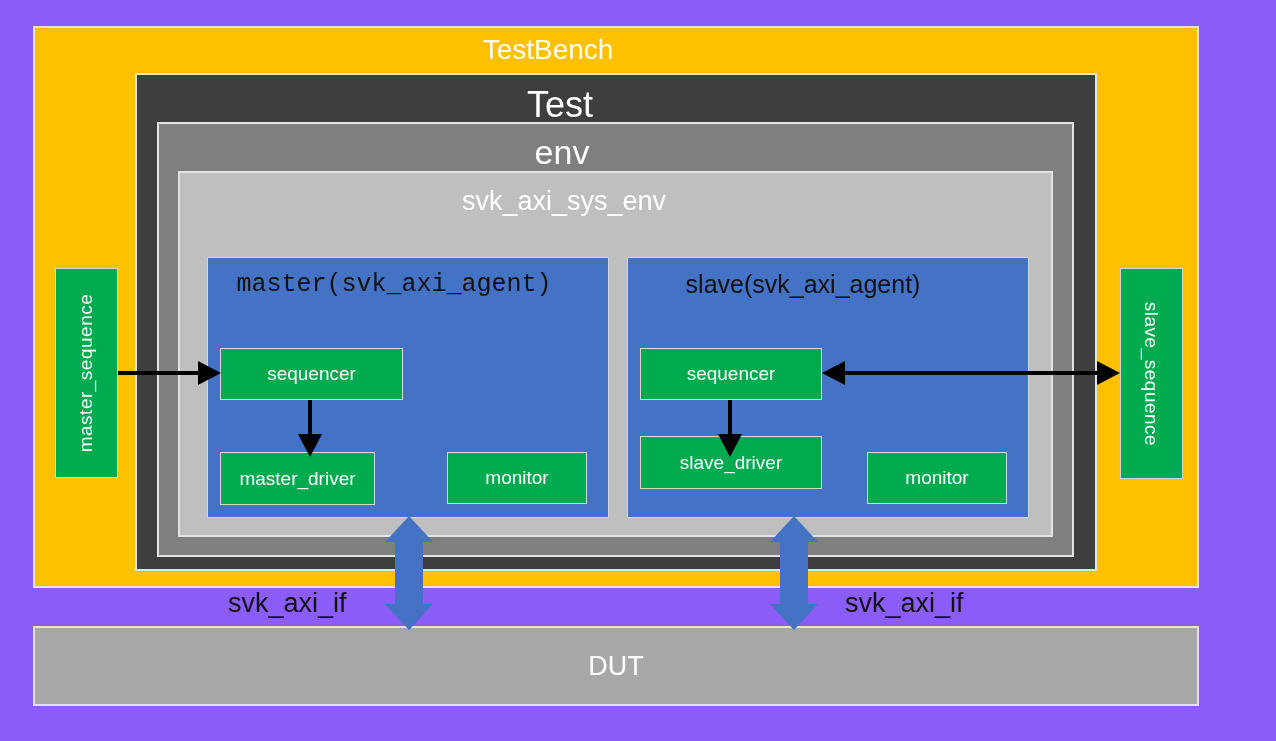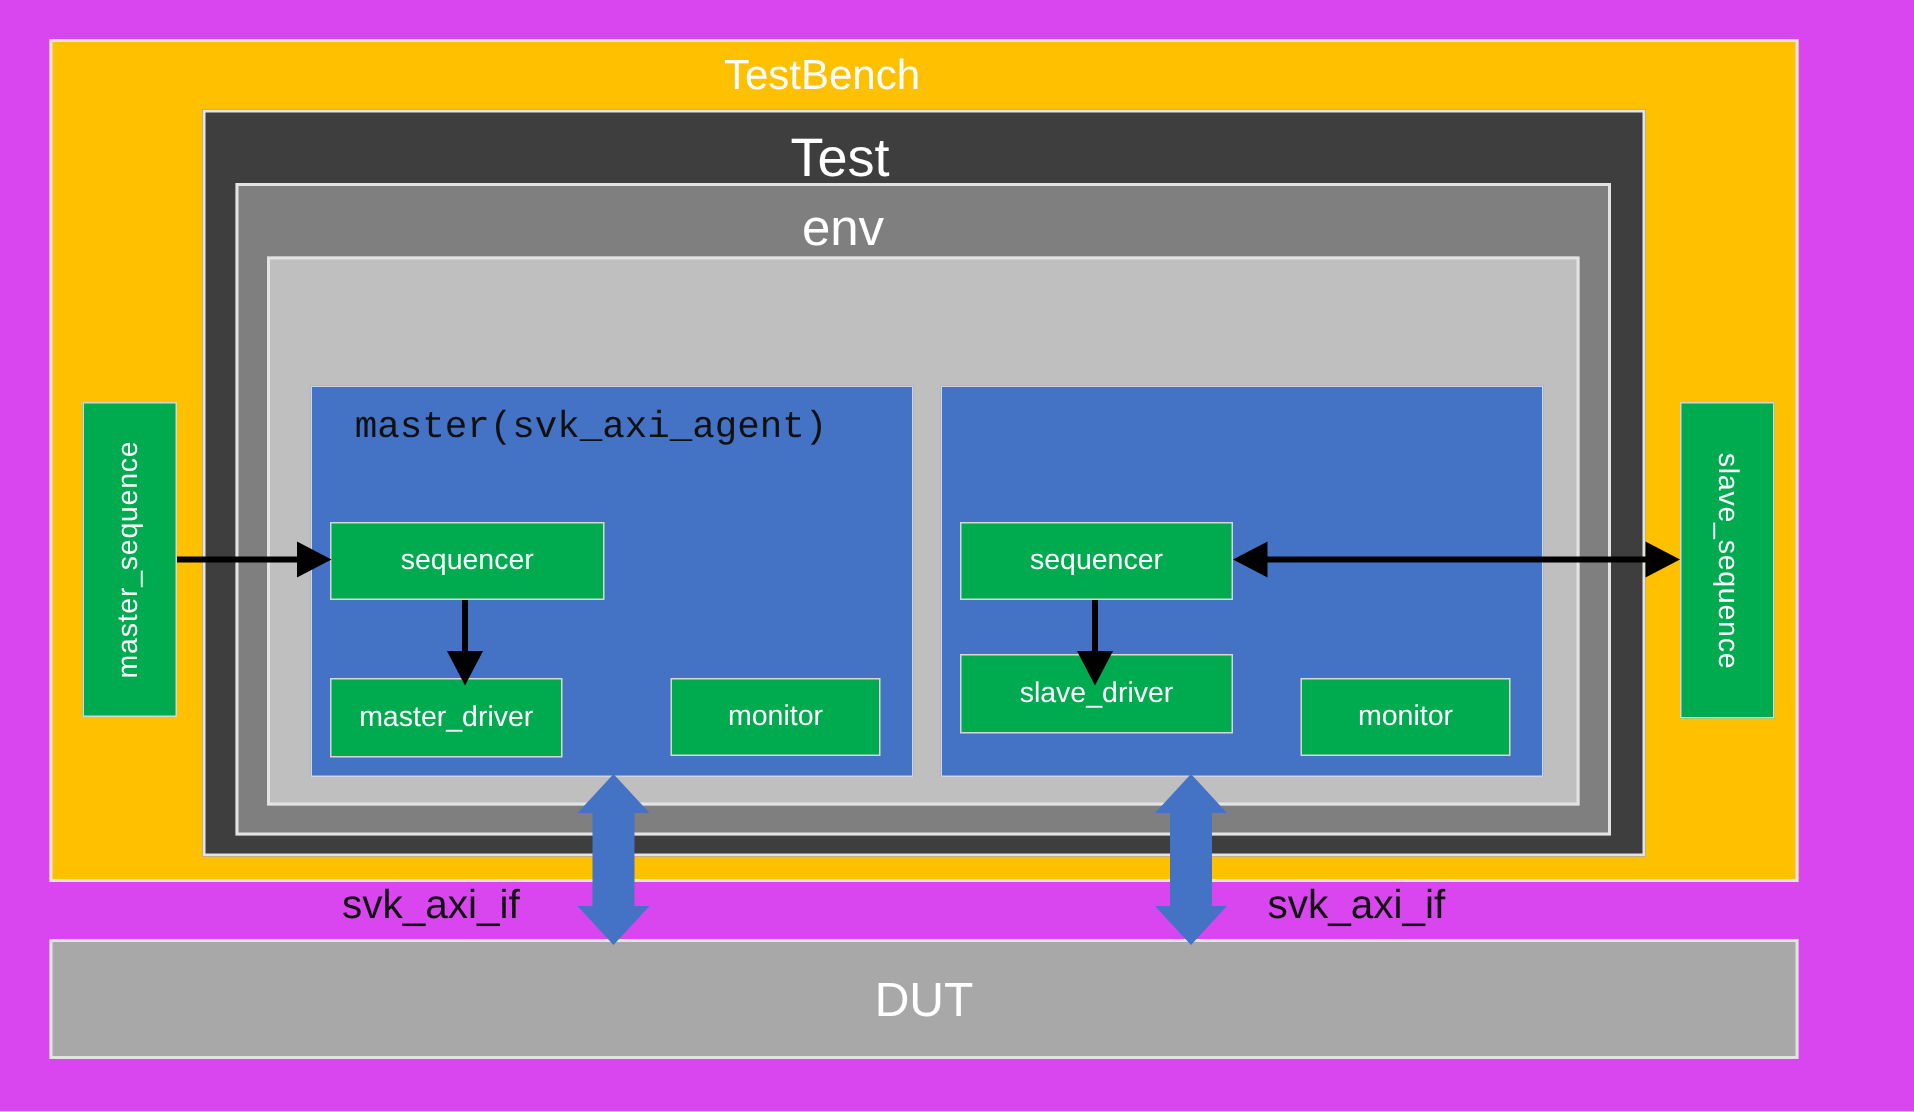--- a/index.html
+++ b/index.html
@@ -2,21 +2,21 @@
 <html><head>
 <meta charset="utf-8">
 <style>
   * { margin: 0; padding: 0; box-sizing: border-box; }
   html, body { background: #ffffff; }
   body { font-family: "Liberation Sans", sans-serif; }
   .canvas {
     position: relative;
     width: 1276px;
     height: 741px;
-    background: #d946ef;
+    background: #8b5cf6;
     overflow: hidden;
   }
   .layer { position: absolute; }
   .box-border { border: 2px solid #e3e3e3; }
   #testbench { left: 33px; top: 26px; width: 1166px; height: 562px; background: #FFC000; }
   #test      { left: 135px; top: 73px; width: 962px;  height: 498px; background: #3E3E3E; }
   #env       { left: 157px; top: 122px; width: 917px; height: 435px; background: #7F7F7F; }
   #sysenv    { left: 178px; top: 171px; width: 875px; height: 366px; background: #BFBFBF; }
   .agent {
     position: absolute;
@@ -62,21 +62,21 @@
     white-space: nowrap;
     z-index: 6;
   }
   #if-left  { left: 228px; top: 588px; }
   #if-right { left: 845px; top: 588px; }
   #dut {
     left: 33px; top: 626px; width: 1166px; height: 80px;
     background: #A8A8A8;
     border: 2px solid #e3e3e3;
     display: flex; align-items: center; justify-content: center;
-    color: #ffffff; font-size: 32px;
+    color: #ffffff; font-size: 27px;
   }
   #arrow-overlay {
     position: absolute;
     left: 0; top: 0;
     width: 1276px; height: 741px;
     z-index: 5;
     pointer-events: none;
   }
 </style>
 </head>
@@ -85,24 +85,26 @@
 <div class="canvas">
 
   <div id="testbench" class="layer box-border"></div>
   <div id="test" class="layer box-border"></div>
   <div id="env" class="layer box-border"></div>
   <div id="sysenv" class="layer box-border"></div>
 
   <div id="tb-title" class="hdr">TestBench</div>
   <div id="test-title" class="hdr">Test</div>
   <div id="env-title" class="hdr">env</div>
+  <div id="sys-title" class="hdr">svk_axi_sys_env</div>
 
   <div id="master-agent" class="agent"></div>
   <div id="slave-agent" class="agent"></div>
   <div id="master-title" class="agent-title">master(svk_axi_agent)</div>
+  <div id="slave-title" class="agent-title">slave(svk_axi_agent)</div>
 
   <div class="gbox" style="left:220px; top:348px; width:183px; height:52px;">
     <span>sequencer</span>
   </div>
   <div class="gbox" style="left:220px; top:452px; width:155px; height:53px;">
     <span>master_driver</span>
   </div>
   <div class="gbox" style="left:447px; top:452px; width:140px; height:52px;">
     <span>monitor</span>
   </div>

